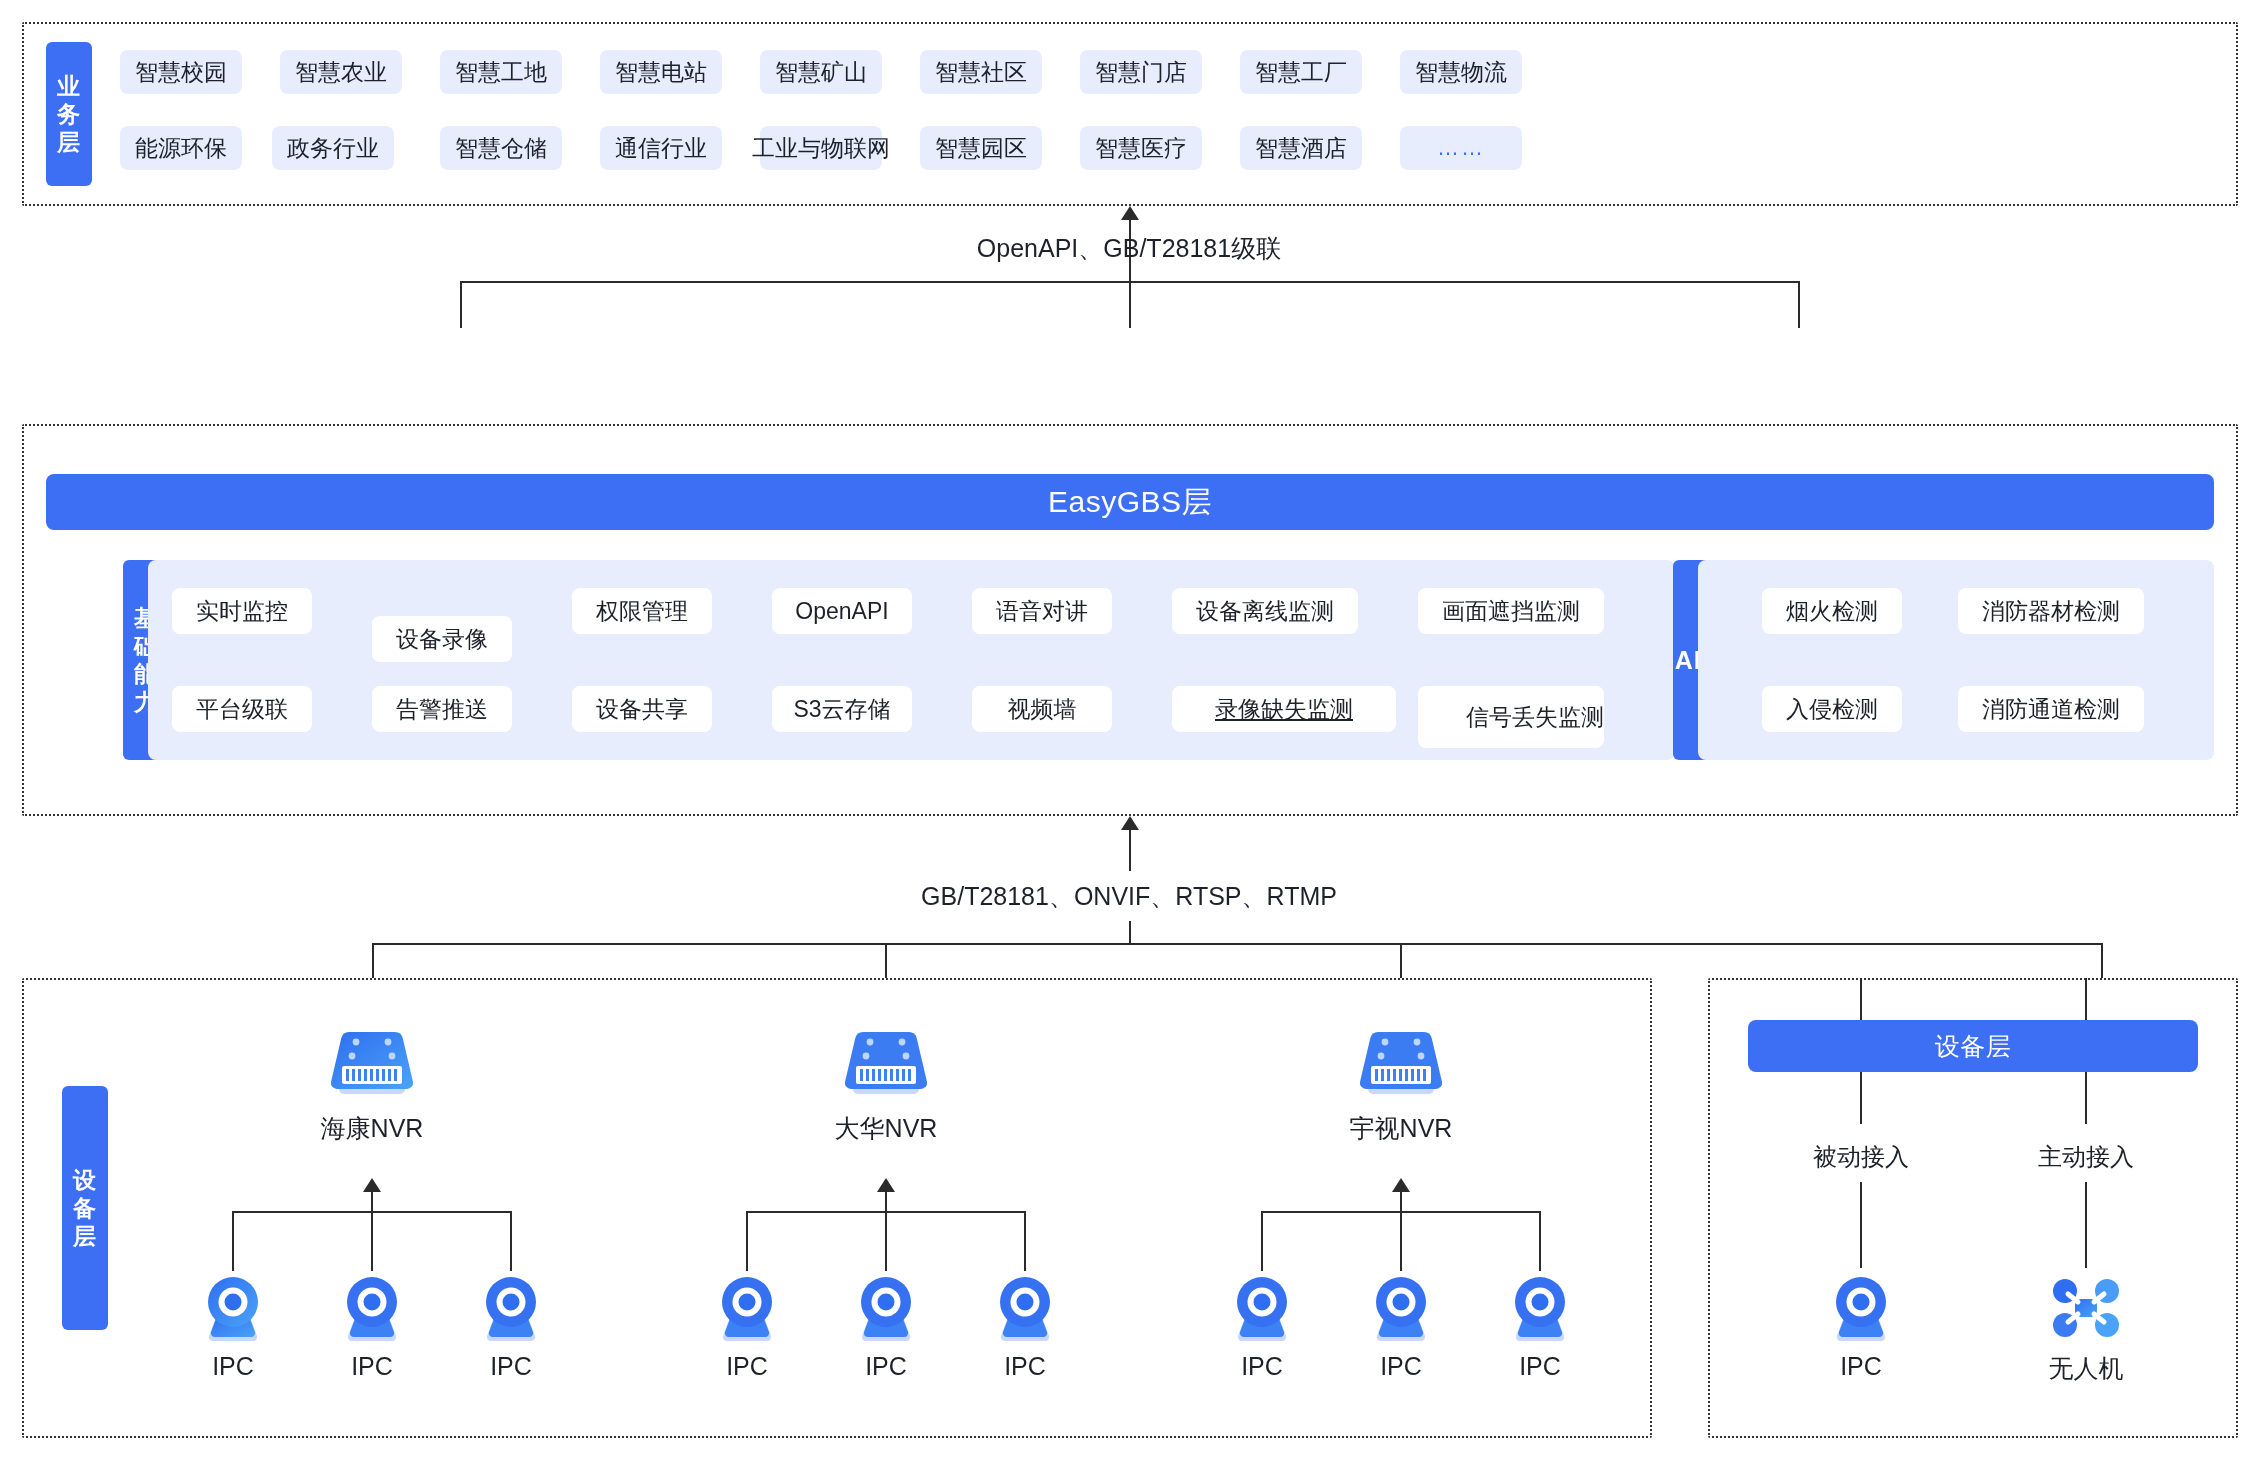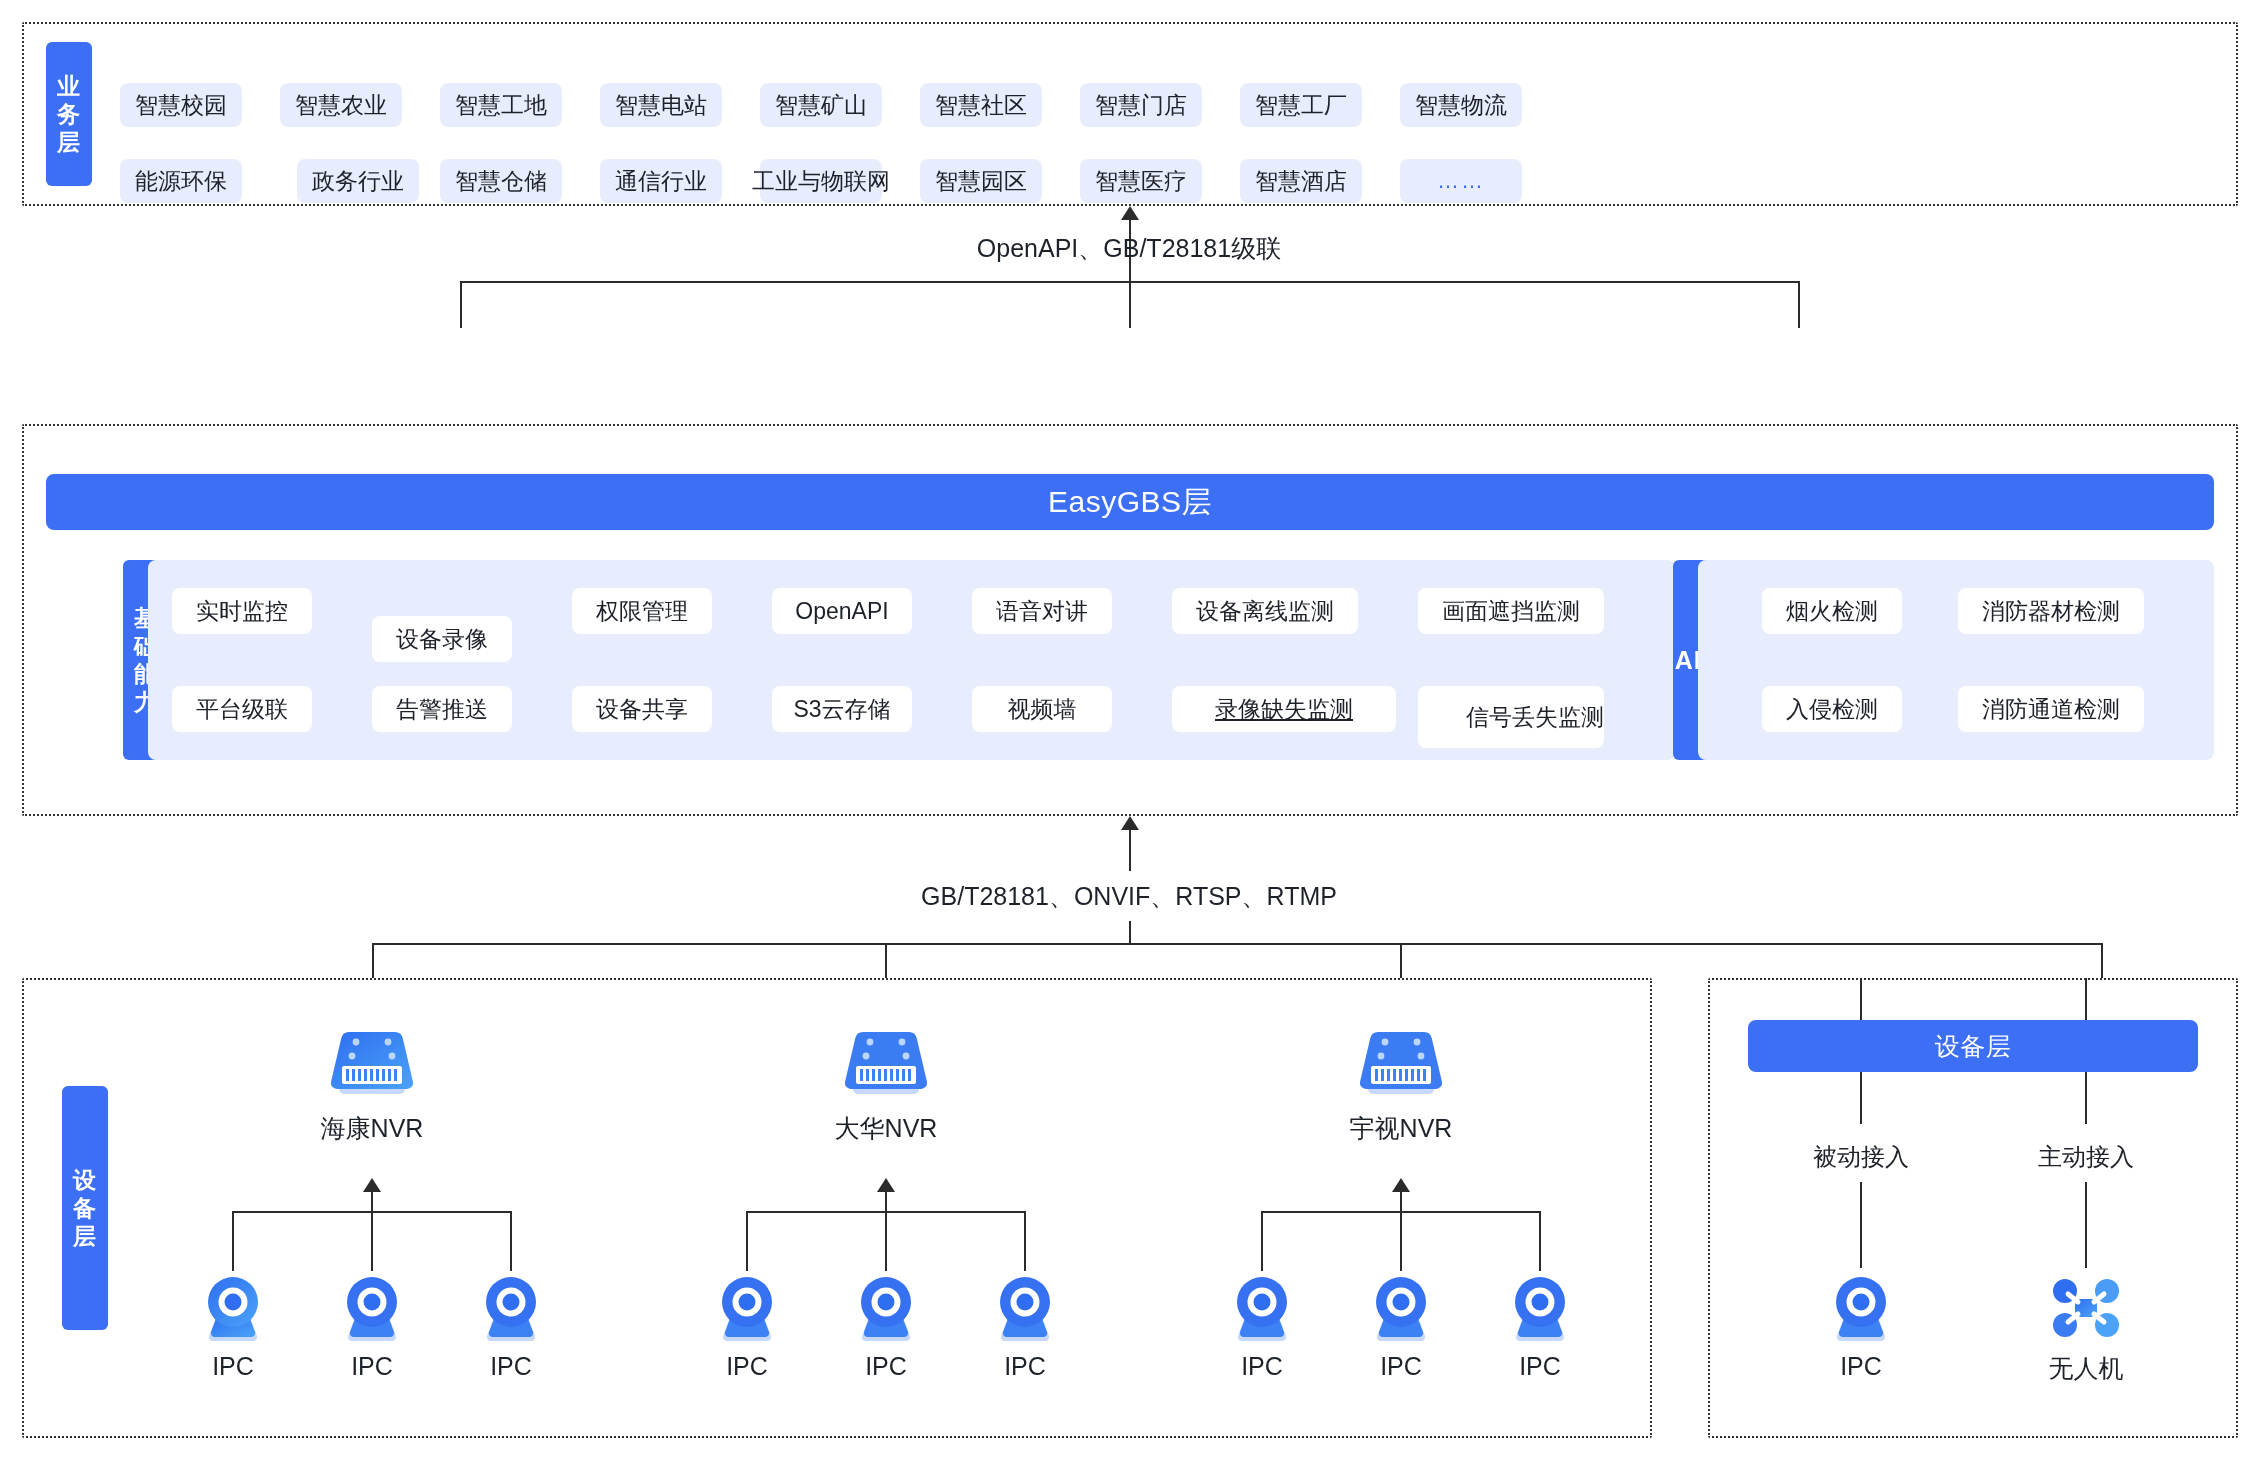--- a/index.html
+++ b/index.html
@@ -34,21 +34,20 @@
   .vbar span{ display:block; }
 
   
   .chip{
     position:absolute;
     background:#e8edfd;
     border-radius:8px;
     display:flex; align-items:center; justify-content:center;
     font-size:23px; color:#1d2129;
     white-space:nowrap;
-    margin-top:33px;
   }
   .chip.dots{ color:#3d6ff5; font-size:22px; letter-spacing:2px;}
 
   
   .wchip{
     position:absolute;
     background:#ffffff;
     border-radius:8px;
     display:flex; align-items:center; justify-content:center;
     font-size:23px; color:#1d2129;
@@ -147,21 +146,21 @@
   <div class="chip" style="left:1240px; top:50px; width:122px; height:44px;">
       <span>智慧工厂</span>
     </div>
   <div class="chip" style="left:1400px; top:50px; width:122px; height:44px;">
       <span>智慧物流</span>
     </div>
 
   <div class="chip" style="left:120px; top:126px; width:122px; height:44px;">
       <span>能源环保</span>
     </div>
-  <div class="chip" style="left:297px; top:126px; width:122px; height:44px;">
+  <div class="chip" style="left:272px; top:126px; width:122px; height:44px;">
       <span>政务行业</span>
     </div>
   <div class="chip" style="left:440px; top:126px; width:122px; height:44px;">
       <span>智慧仓储</span>
     </div>
   <div class="chip" style="left:600px; top:126px; width:122px; height:44px;">
       <span>通信行业</span>
     </div>
   <div class="chip" style="left:760px; top:126px; width:122px; height:44px;">
       <span>工业与物联网</span>

